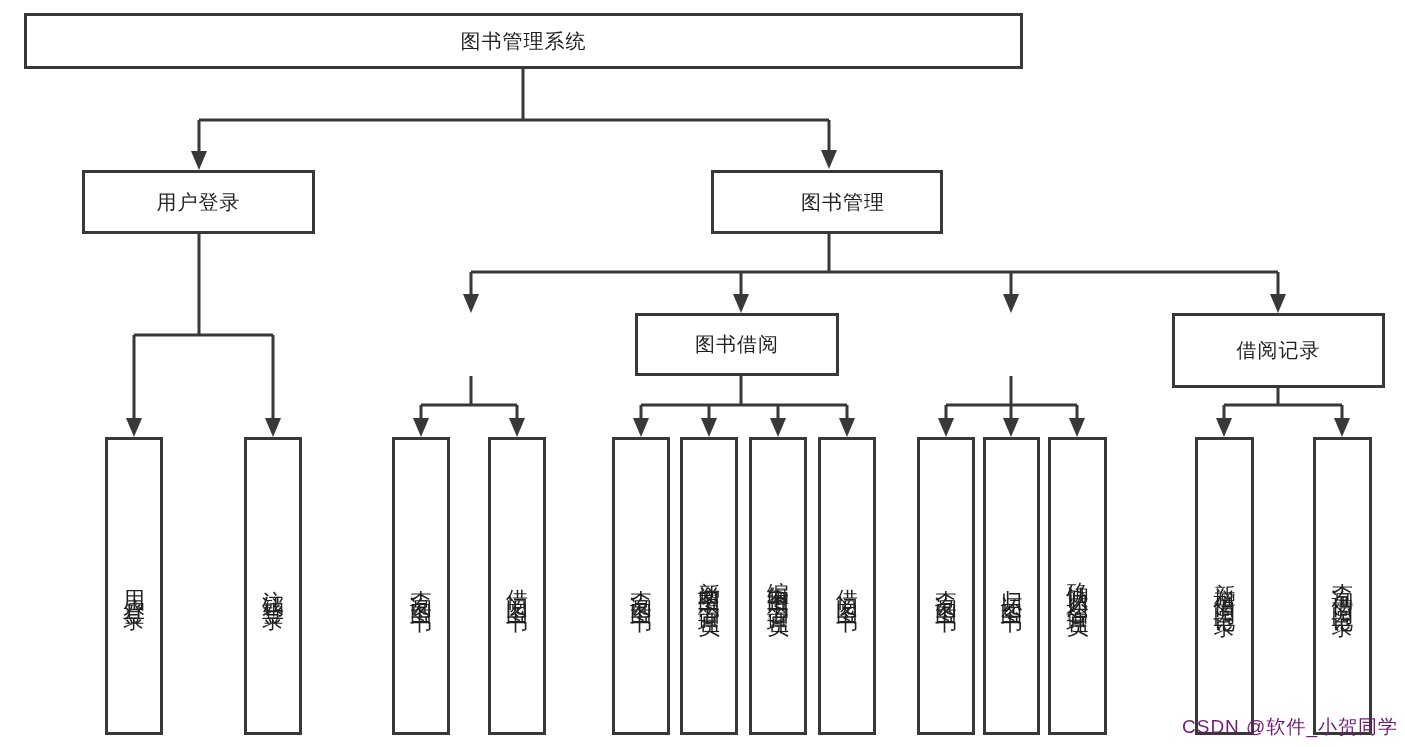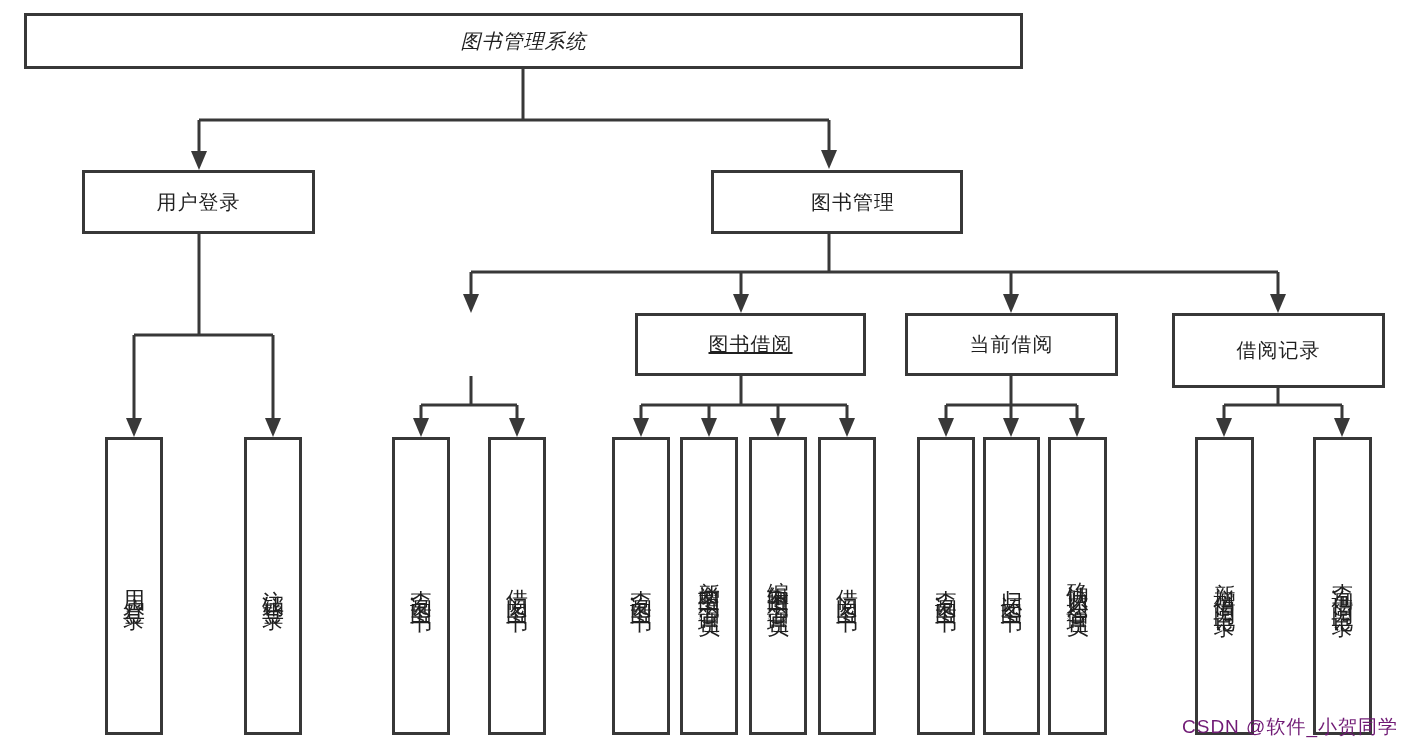--- a/index.html
+++ b/index.html
@@ -102,36 +102,33 @@
 
       <polygon points="938,418 954,418 946,437"></polygon>
       <polygon points="1003,418 1019,418 1011,437"></polygon>
       <polygon points="1069,418 1085,418 1077,437"></polygon>
 
       <polygon points="1216,418 1232,418 1224,437"></polygon>
       <polygon points="1334,418 1350,418 1342,437"></polygon>
     </g>
   </svg>
 
-  <div class="box hbox" style="left:24px; top:13px; width:999px; height:56px;font-style:italic;">
+  <div class="box hbox" style="left:24px; top:13px; width:999px; height:56px;">
     <span>图书管理系统</span>
   </div>
 
   <div class="box hbox" style="left:82px; top:170px; width:233px; height:64px;">
     <span>用户登录</span>
   </div>
-  <div class="box hbox" style="left:711px; top:170px; width:252px; height:64px;padding-left:32px;">
+  <div class="box hbox" style="left:711px; top:170px; width:232px; height:64px;padding-left:32px;">
     <span>图书管理</span>
   </div>
 
-  <div class="box hbox" style="left:635px; top:313px; width:231px; height:63px;text-decoration:underline;">
+  <div class="box hbox" style="left:635px; top:313px; width:204px; height:63px;">
     <span>图书借阅</span>
-  </div>
-  <div class="box hbox" style="left:905px; top:313px; width:213px; height:63px;">
-    <span>当前借阅</span>
   </div>
   <div class="box hbox" style="left:1172px; top:313px; width:213px; height:75px;">
     <span>借阅记录</span>
   </div>
 
   <div class="box vbox" style="left:105px; top:437px; width:58px; height:298px;">
     <span class="vtext">用户登录</span>
   </div>
   <div class="box vbox" style="left:244px; top:437px; width:58px; height:298px;">
     <span class="vtext">注销登录</span>

